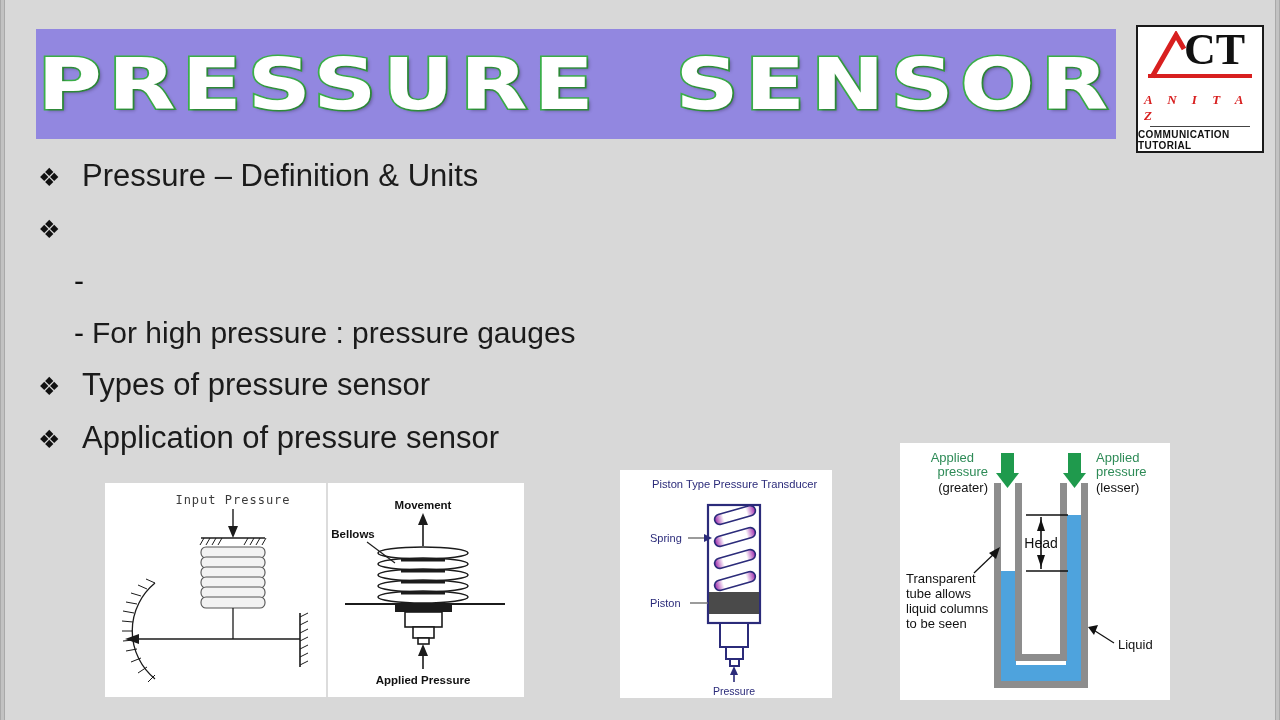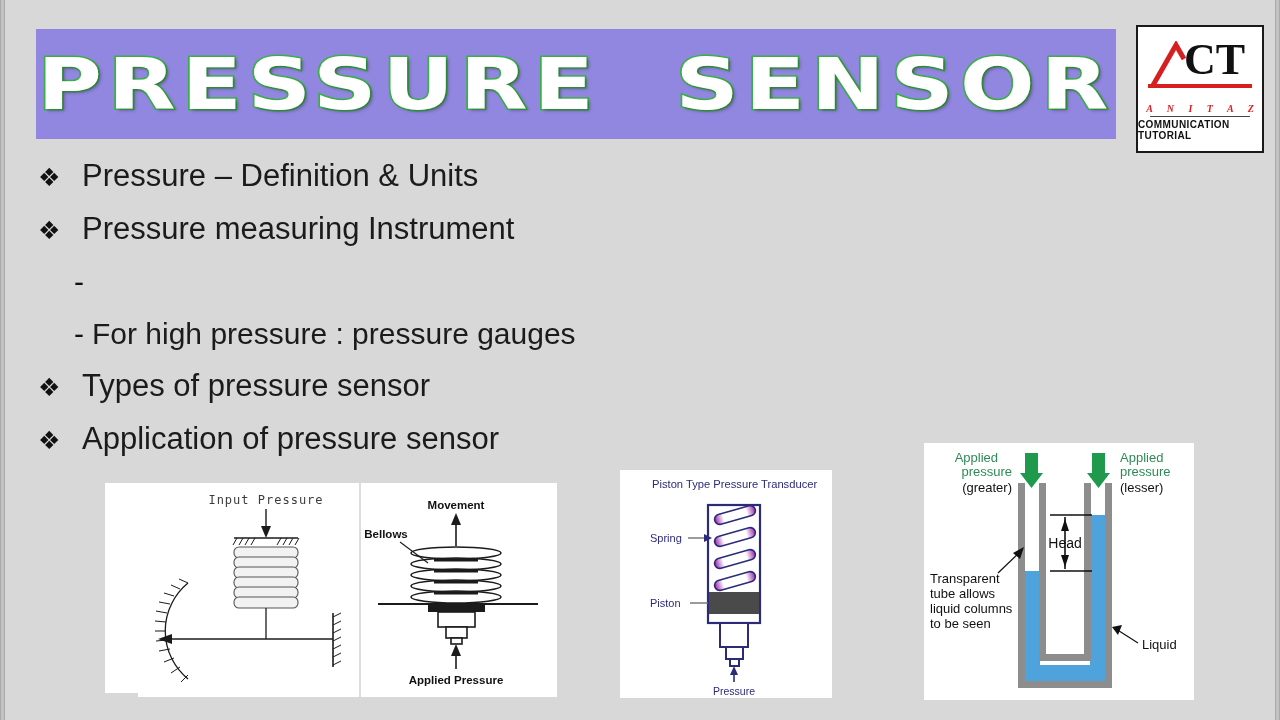--- a/index.html
+++ b/index.html
@@ -109,21 +109,21 @@
     left: 4px;
     top: 47px;
     width: 104px;
     height: 4px;
     background: #d81f1f;
   }
   .logo-anitaz {
     font-family: "Liberation Serif", serif;
     font-style: italic;
     font-weight: bold;
-    font-size: 10px;
+    font-size: 13px;
     color: #d81f1f;
     letter-spacing: 6px;
     margin-top: 4px;
     padding-left: 6px;
   }
   .logo-rule {
     width: 100px;
     height: 1px;
     background: #444;
     margin: 2px 0 2px 0;
@@ -172,35 +172,33 @@
   .panel {
     position: absolute;
     background: #ffffff;
     box-sizing: border-box;
   }
   .panel-bellows {
     left: 105px;
     top: 483px;
     width: 419px;
     height: 210px;
-    padding-left: 33px;
   }
   .panel-piston {
     left: 620px;
     top: 470px;
     width: 188px;
     height: 228px;
     padding-left: 24px;
   }
   .panel-mano {
     left: 900px;
     top: 443px;
     width: 270px;
     height: 233px;
-    margin-left: 24px;
   }
   .panel svg { display: block; }
 </style>
 </head>
 <body>
 
 <div class="edge-bar left"></div>
 <div class="edge-bar right"></div>
 
 <div class="slide">
@@ -225,21 +223,20 @@
     <div class="logo-tagline">COMMUNICATION TUTORIAL</div>
   </div>
 
   <div class="bullets">
     <div class="bullet-row">
       <span class="glyph">❖</span>
       <span>Pressure – Definition &amp; Units</span>
     </div>
     <div class="bullet-row">
       <span class="glyph">❖</span>
-      <span>Pressure measuring Instrument</span>
     </div>
     <div class="bullet-row sub">
       <span class="glyph">-</span>
     </div>
     <div class="bullet-row sub">
       <span class="glyph">-</span>
       <span>For high pressure : pressure gauges</span>
     </div>
     <div class="bullet-row">
       <span class="glyph">❖</span>

